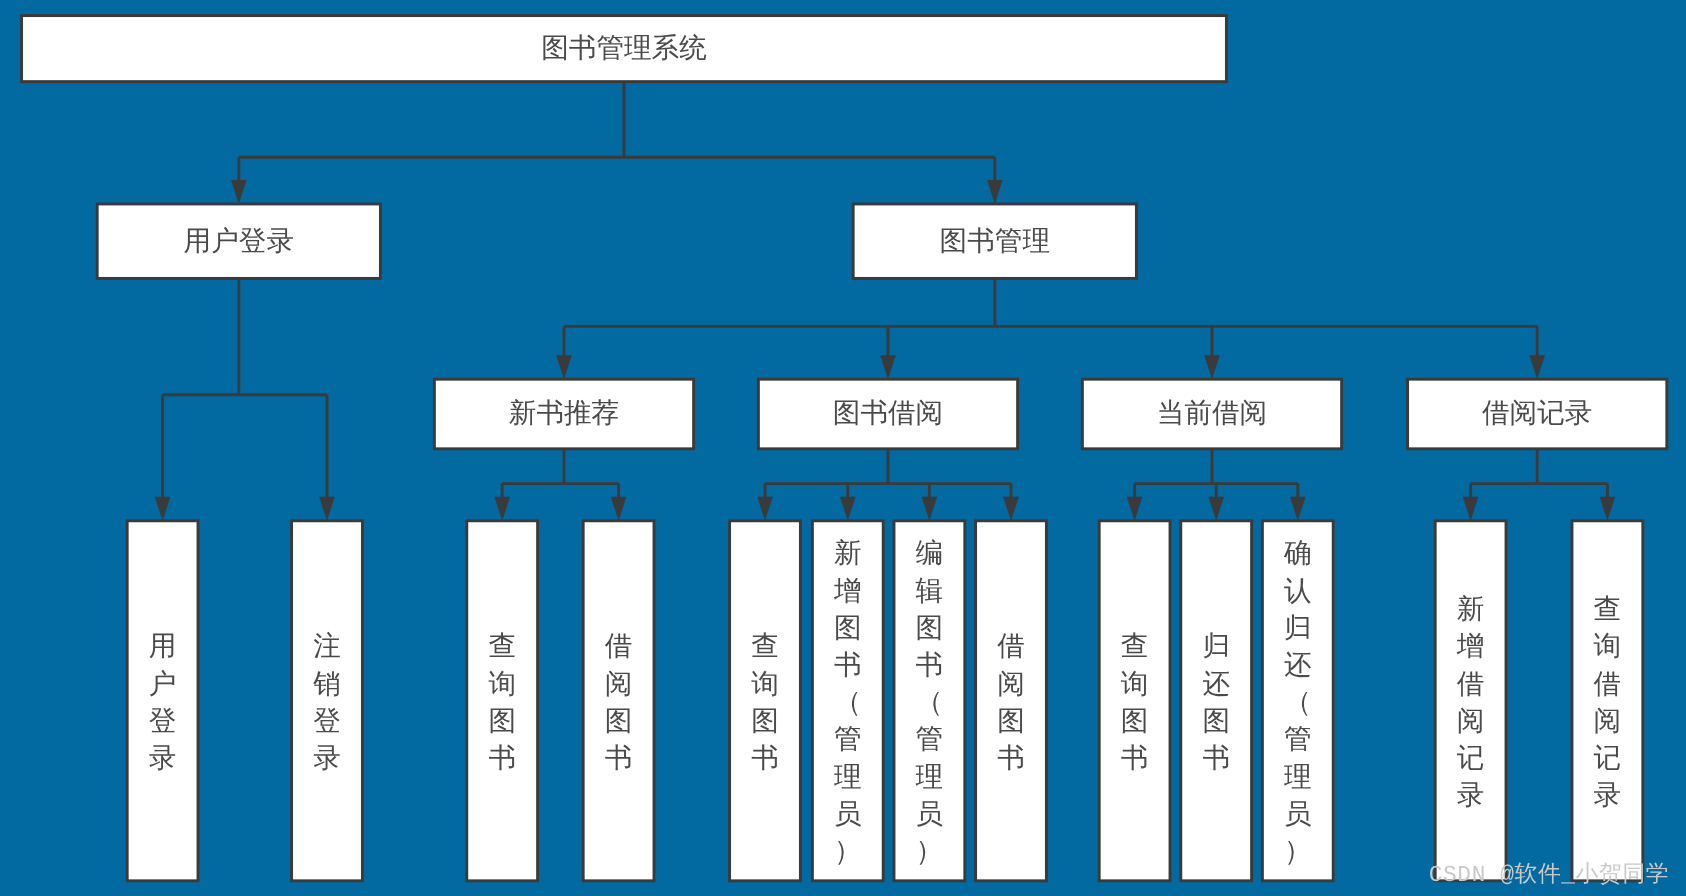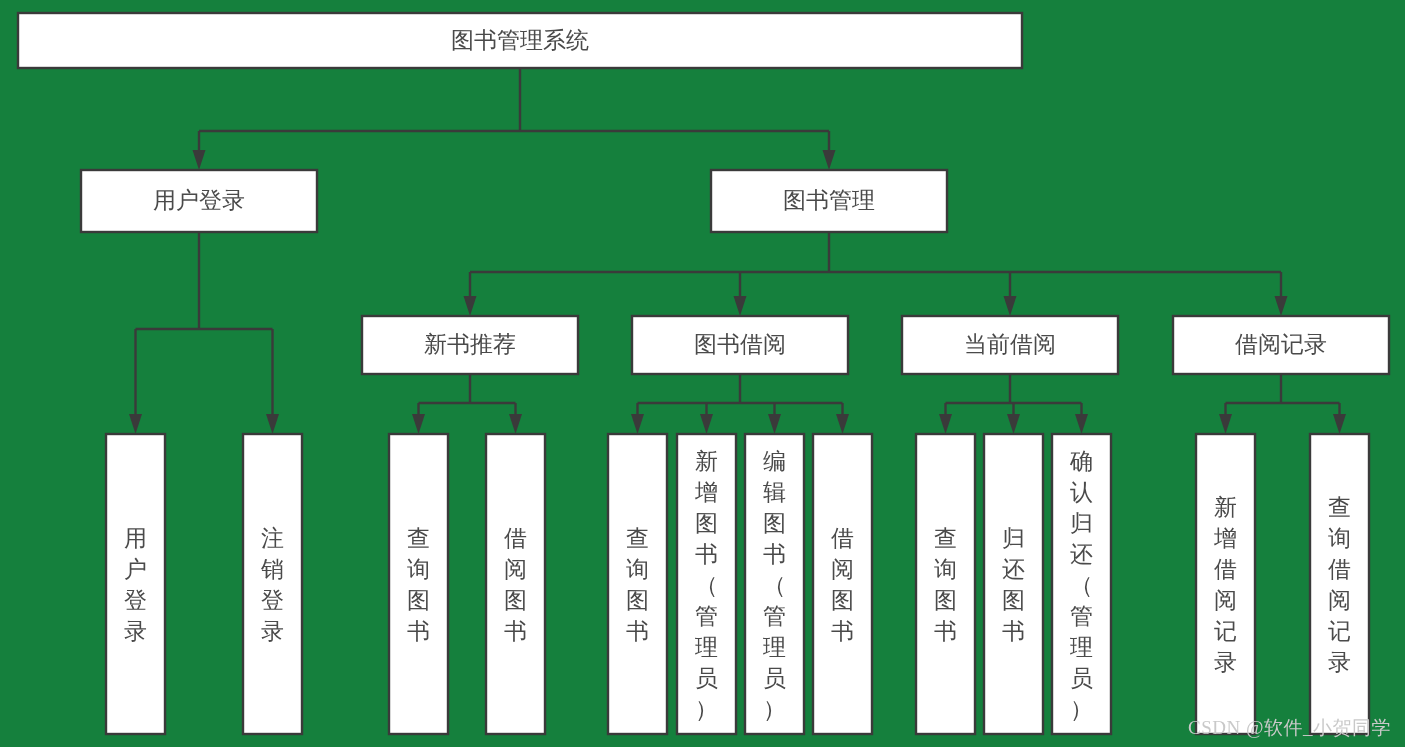--- a/index.html
+++ b/index.html
@@ -7,21 +7,21 @@
     padding: 0;
     background: #ffffff;
   }
   body {
     font-family: "Liberation Sans", "DejaVu Sans", sans-serif;
   }
   #diagram-root {
     position: relative;
     width: 1405px;
     height: 747px;
-    background: #15803d;
+    background: #0369a1;
     overflow: hidden;
   }
   svg#tree-svg {
     position: absolute;
     left: 0;
     top: 0;
     width: 1405px;
     height: 747px;
   }
   .node-box {
@@ -51,21 +51,21 @@
     font-family: "Liberation Sans", "DejaVu Sans", sans-serif;
     font-size: 23px;
     text-anchor: middle;
   }
   .watermark {
     position: absolute;
     right: 14px;
     bottom: 6px;
     color: #c9c9c9;
     font-size: 19px;
-    font-family: Liberation Serif, serif;
+    font-family: Liberation Mono, monospace;
     white-space: nowrap;
     letter-spacing: 0.5px;
   }
 </style>
 </head>
 <body>
 
 <div id="diagram-root">
   <svg id="tree-svg" viewBox="0 0 1405 747">
     <g id="edges-layer">

